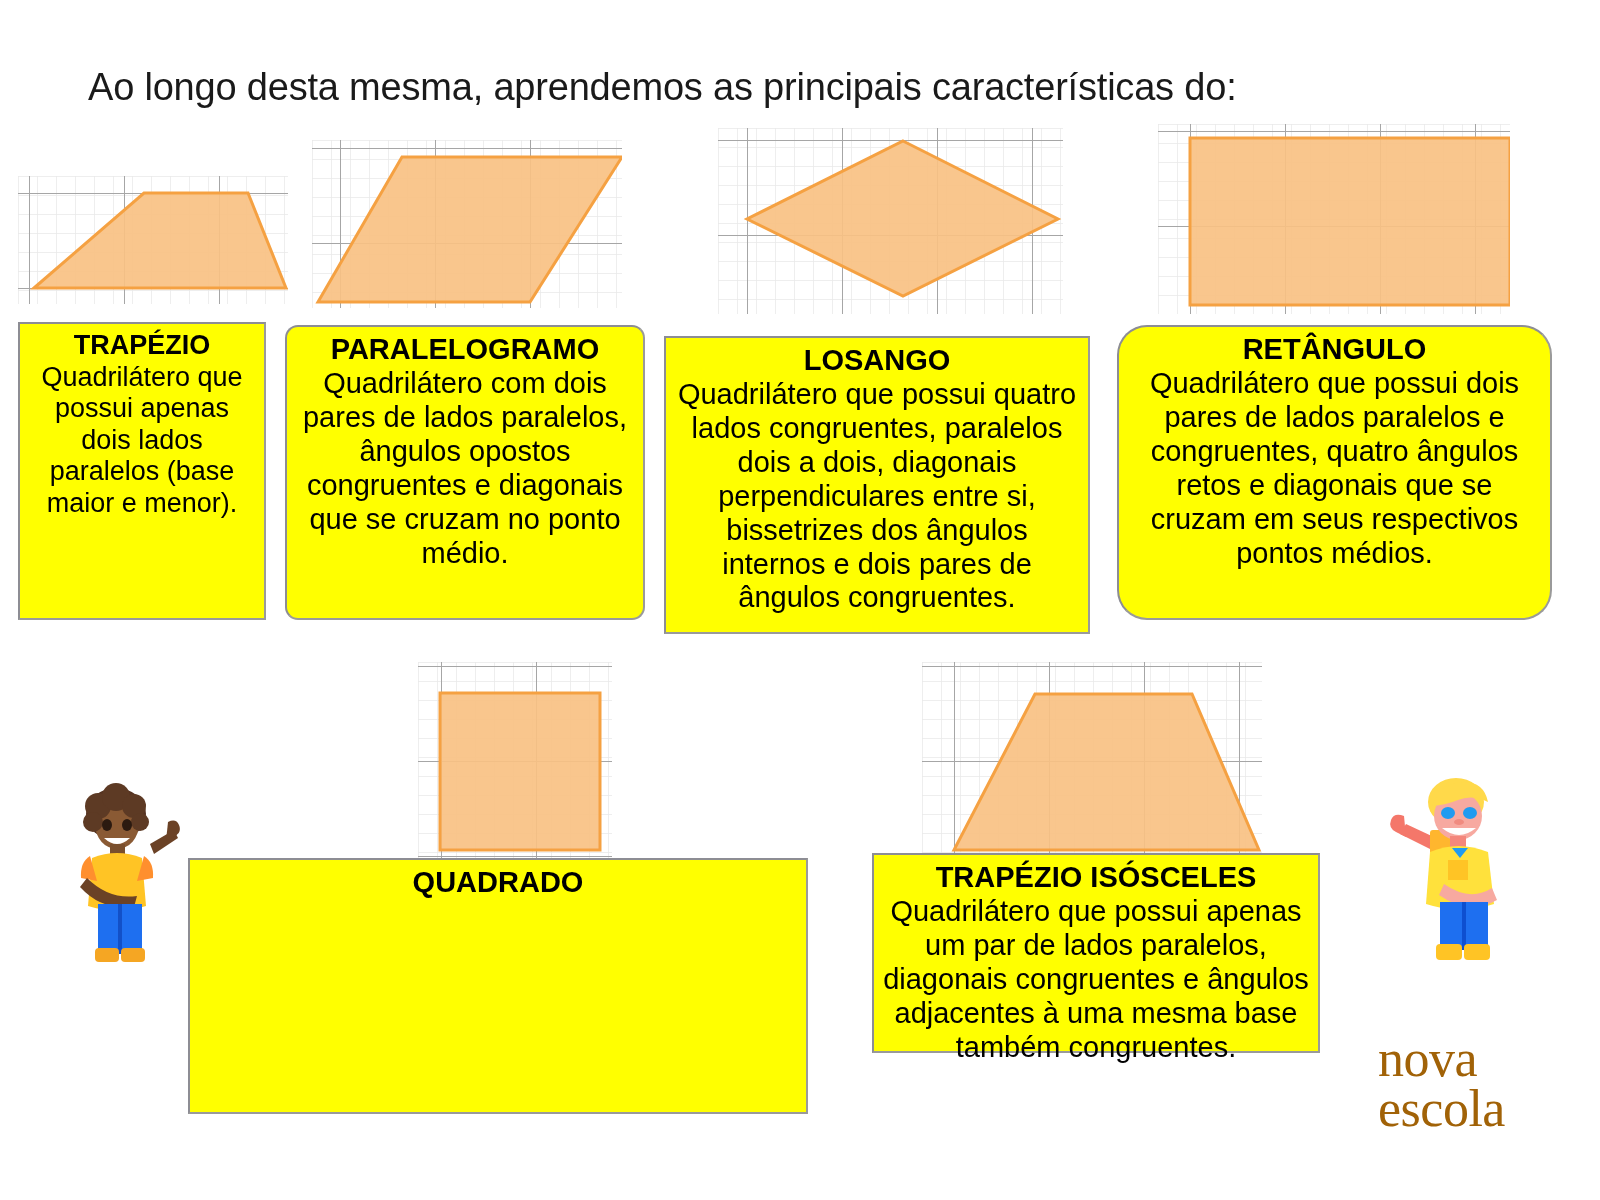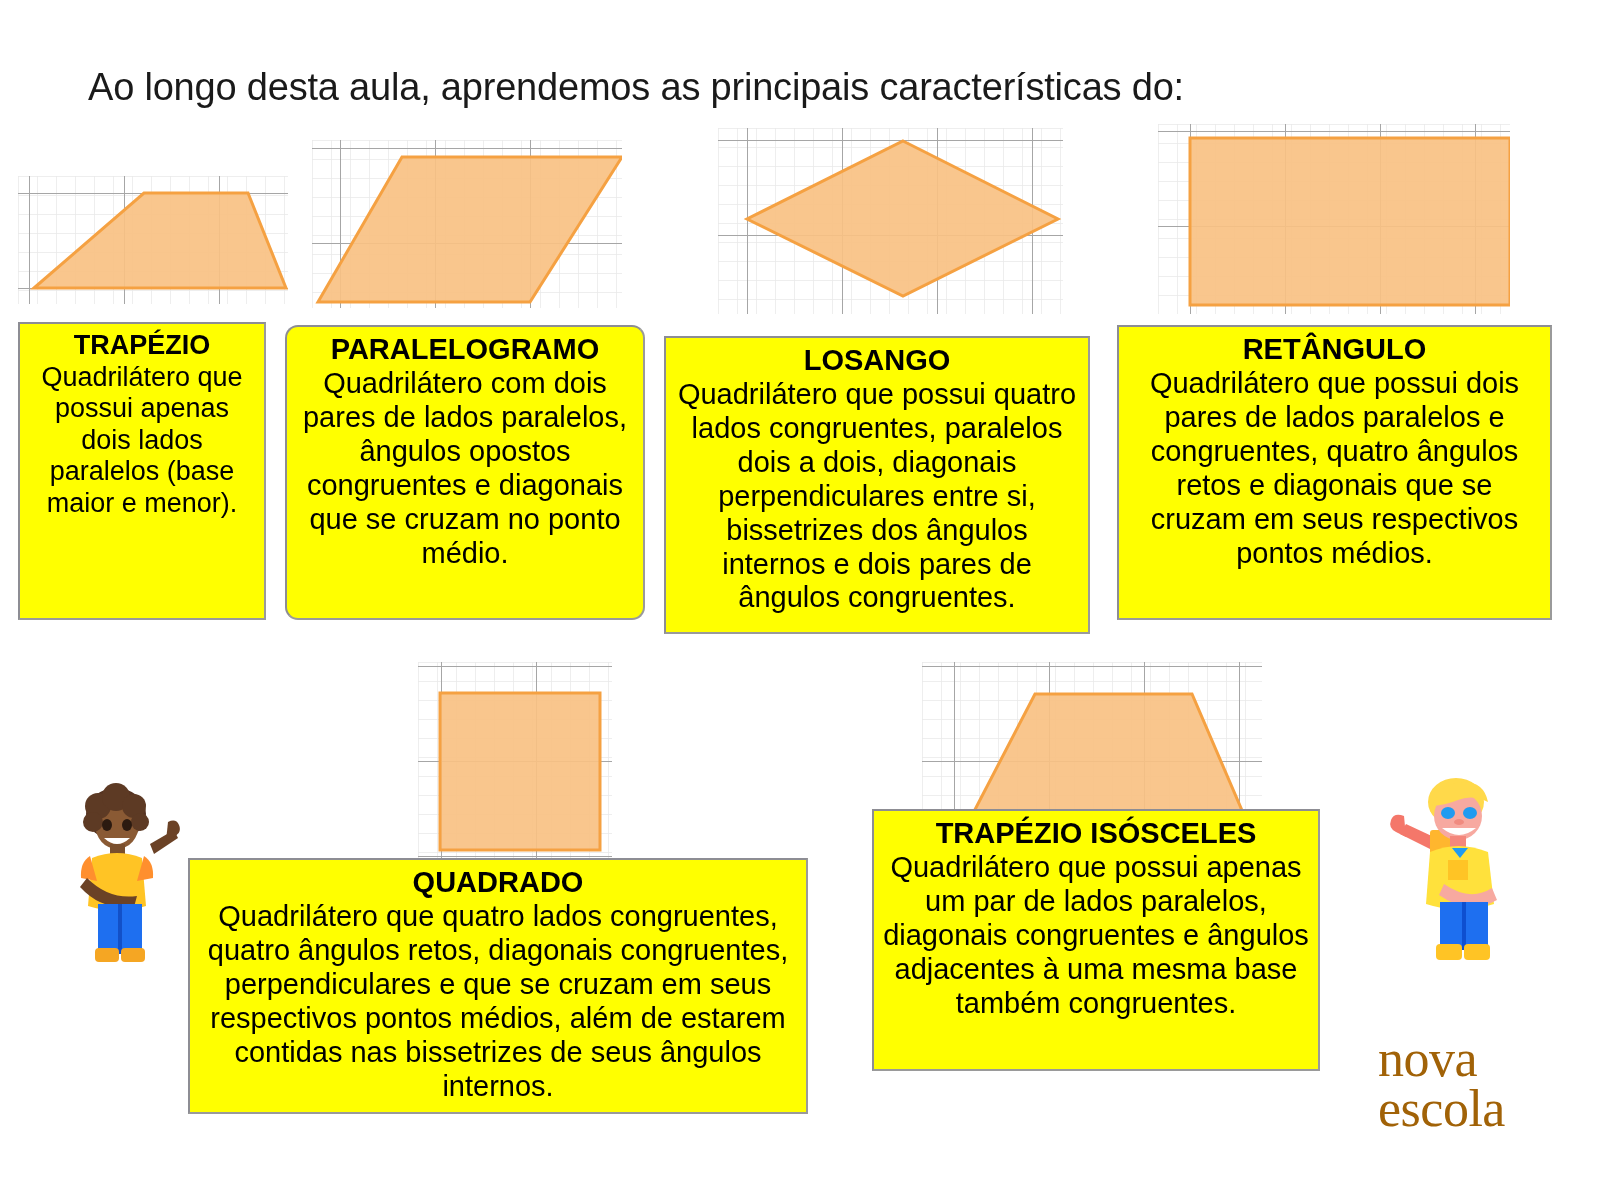--- a/index.html
+++ b/index.html
@@ -50,21 +50,21 @@
   }
   .card-body {
     font-weight: 400;
     display: block;
   }
 
   
   .c-trapezio      { font-size: 27px; }
   .c-paralelogramo { font-size: 29px; border-radius: 13px; }
   .c-losango       { font-size: 29px; margin-top: 12px; }
-  .c-retangulo     { font-size: 29px; }
+  .c-retangulo     { font-size: 29px; border-radius: 30px; }
   .c-quadrado      { font-size: 29px; }
   .c-trapiso       { font-size: 29px; }
 
   
   .character { position: absolute; }
   .character svg { display: block; }
 
   
   .logo {
     position: absolute;
@@ -75,21 +75,21 @@
     line-height: 0.96;
     color: #a16207;
     font-weight: 400;
     letter-spacing: -0.5px;
   }
   .logo span { display: block; }
 </style>
 </head>
 <body>
 
-<div class="slide-title">Ao longo desta aula, aprendemos as principais características do:</div>
+<div class="slide-title">Ao longo desta mesma, aprendemos as principais características do:</div>
 
 <div class="figure" style="left:18px; top:176px; width:270px; height:128px;">
   <svg class="grid-svg" width="270" height="128" viewBox="0 0 270 128">
     <defs>
       <pattern id="gmin1" width="19" height="19" patternUnits="userSpaceOnUse">
         <path d="M19 0 L0 0 0 19" fill="none" stroke="#e9e9e9" stroke-width="1.5"></path>
       </pattern>
       <pattern id="gmaj1" width="95" height="95" patternUnits="userSpaceOnUse" patternTransform="translate(11 17)">
         <path d="M95 0 L0 0 0 95" fill="none" stroke="#a6a6a6" stroke-width="2"></path>
       </pattern>
@@ -195,24 +195,23 @@
       </pattern>
     </defs>
     <rect width="340" height="196" fill="url(#gmin6)"></rect>
     <rect width="340" height="196" fill="url(#gmaj6)"></rect>
     <polygon points="113,32 270,32 337,188 32,188" fill="#f9c183" fill-opacity="0.92" stroke="#f5a142" stroke-width="3"></polygon>
   </svg>
 </div>
 
 <div class="card c-quadrado" style="left:188px; top:858px; width:620px; height:256px;">
   <span class="card-title">QUADRADO</span>
-  <span class="card-body">Quadrilátero que quatro lados congruentes, quatro ângulos retos, diagonais congruentes, perpendiculares e que se cruzam em seus respectivos pontos médios, além de estarem contidas nas bissetrizes de seus ângulos internos.</span>
-</div>
-
-<div class="card c-trapiso" style="left:872px; top:809px; width:448px; height:262px;">
+</div>
+
+<div class="card c-trapiso" style="left:872px; top:853px; width:448px; height:200px;">
   <span class="card-title">TRAPÉZIO ISÓSCELES</span>
   <span class="card-body">Quadrilátero que possui apenas um par de lados paralelos, diagonais congruentes e ângulos adjacentes à uma mesma base também congruentes.</span>
 </div>
 
 <div class="character" style="left:62px; top:782px; width:118px; height:186px;">
   <svg width="118" height="186" viewBox="0 0 118 186">
 
     <path d="M88 62 L112 48 L116 56 L92 72 Z" fill="#6b4226"></path>
     <path d="M106 40 q8 -4 11 3 q3 7 -4 11 l-9 5 z" fill="#6b4226"></path>
 

